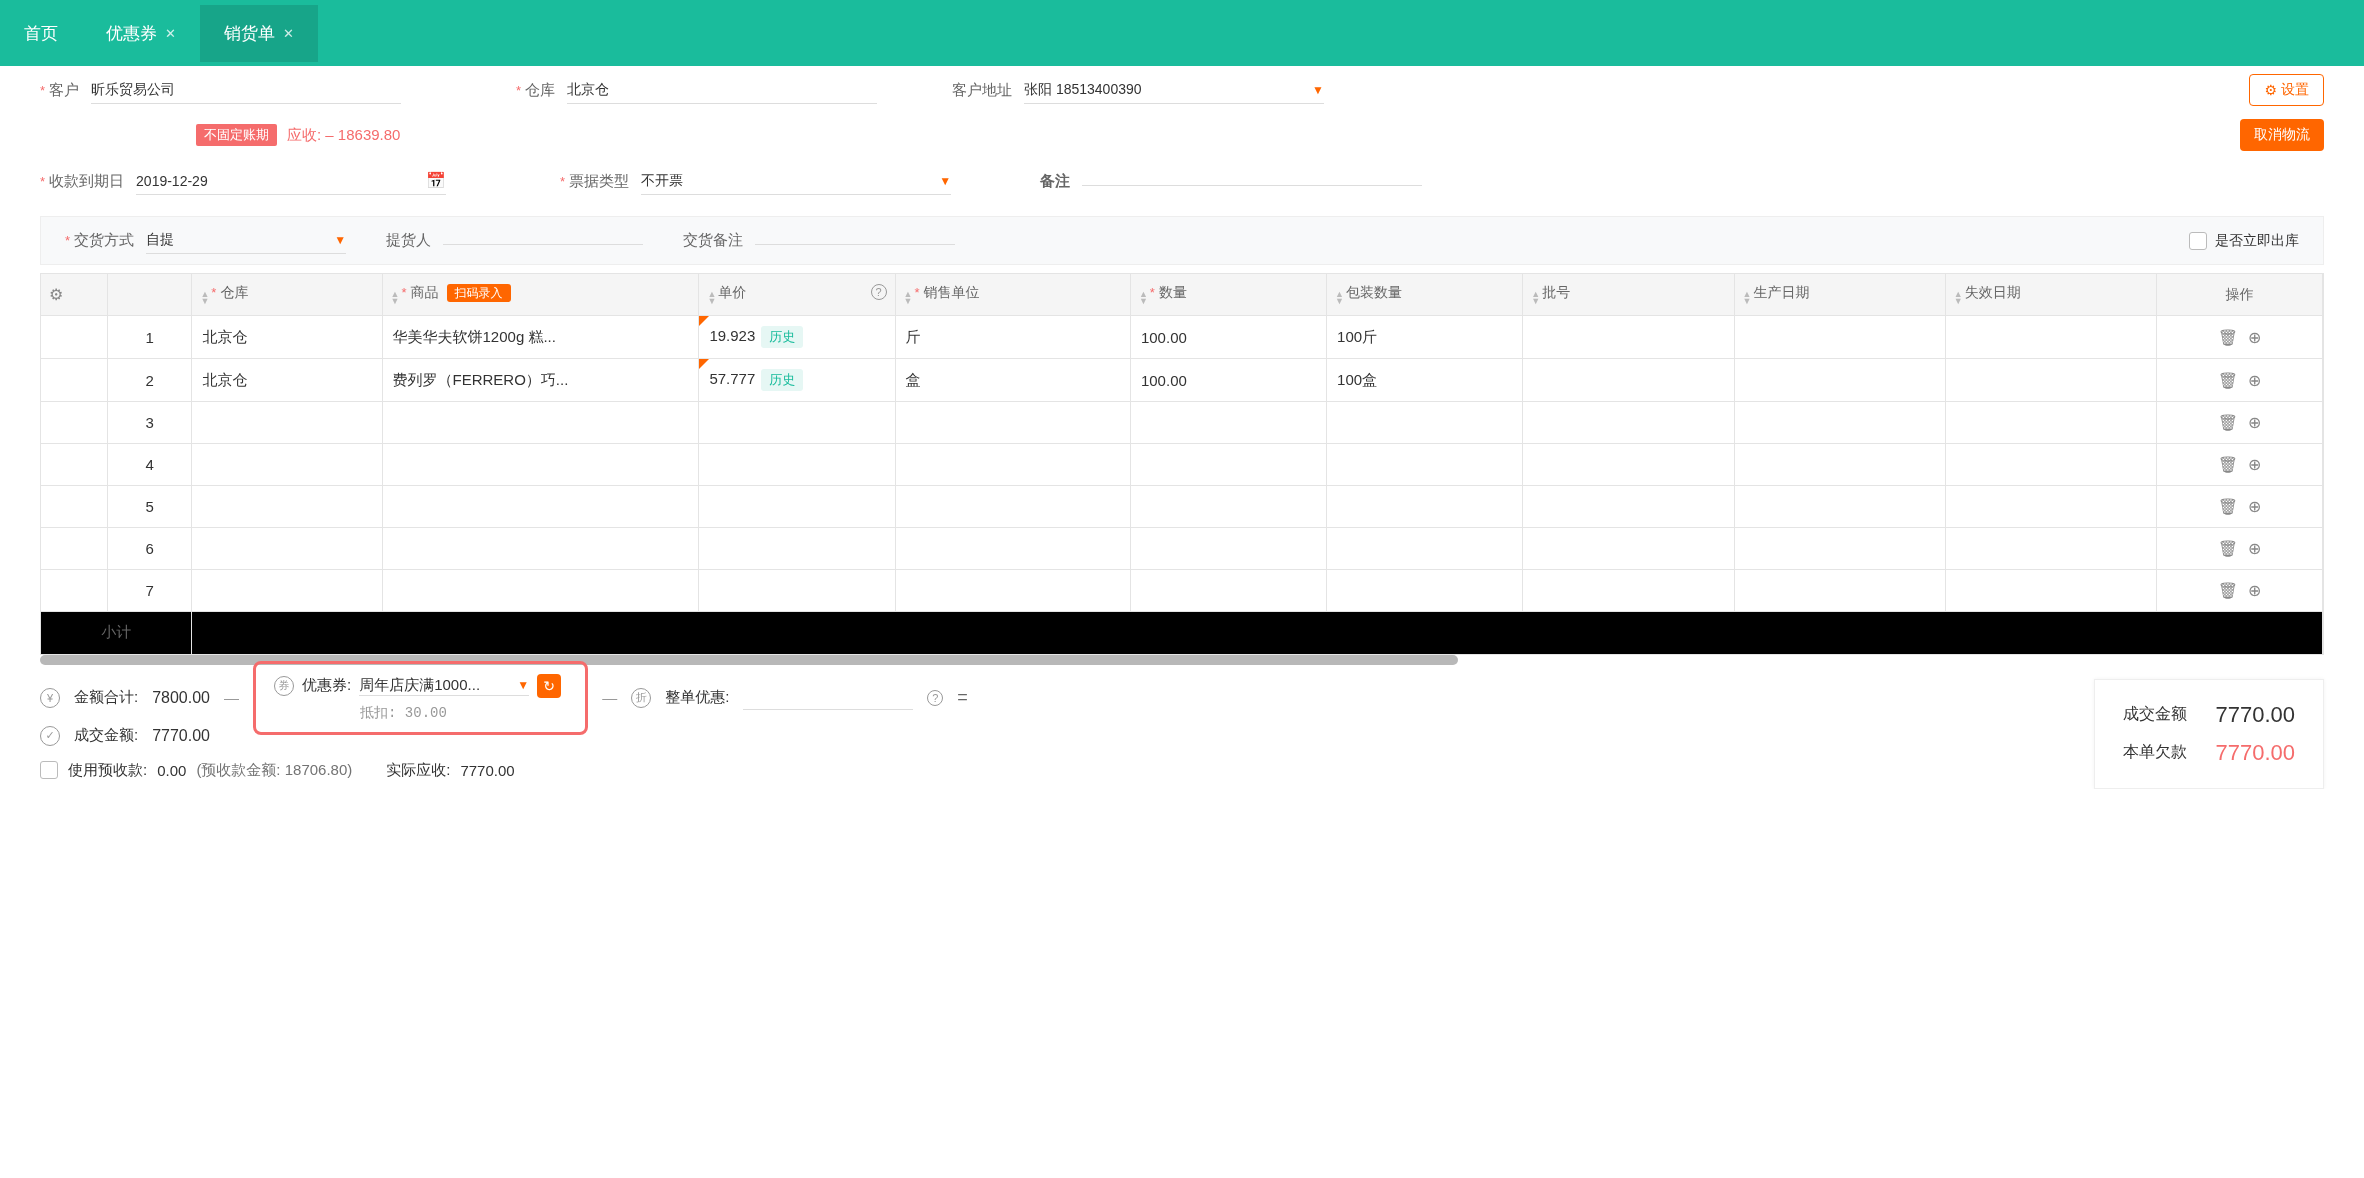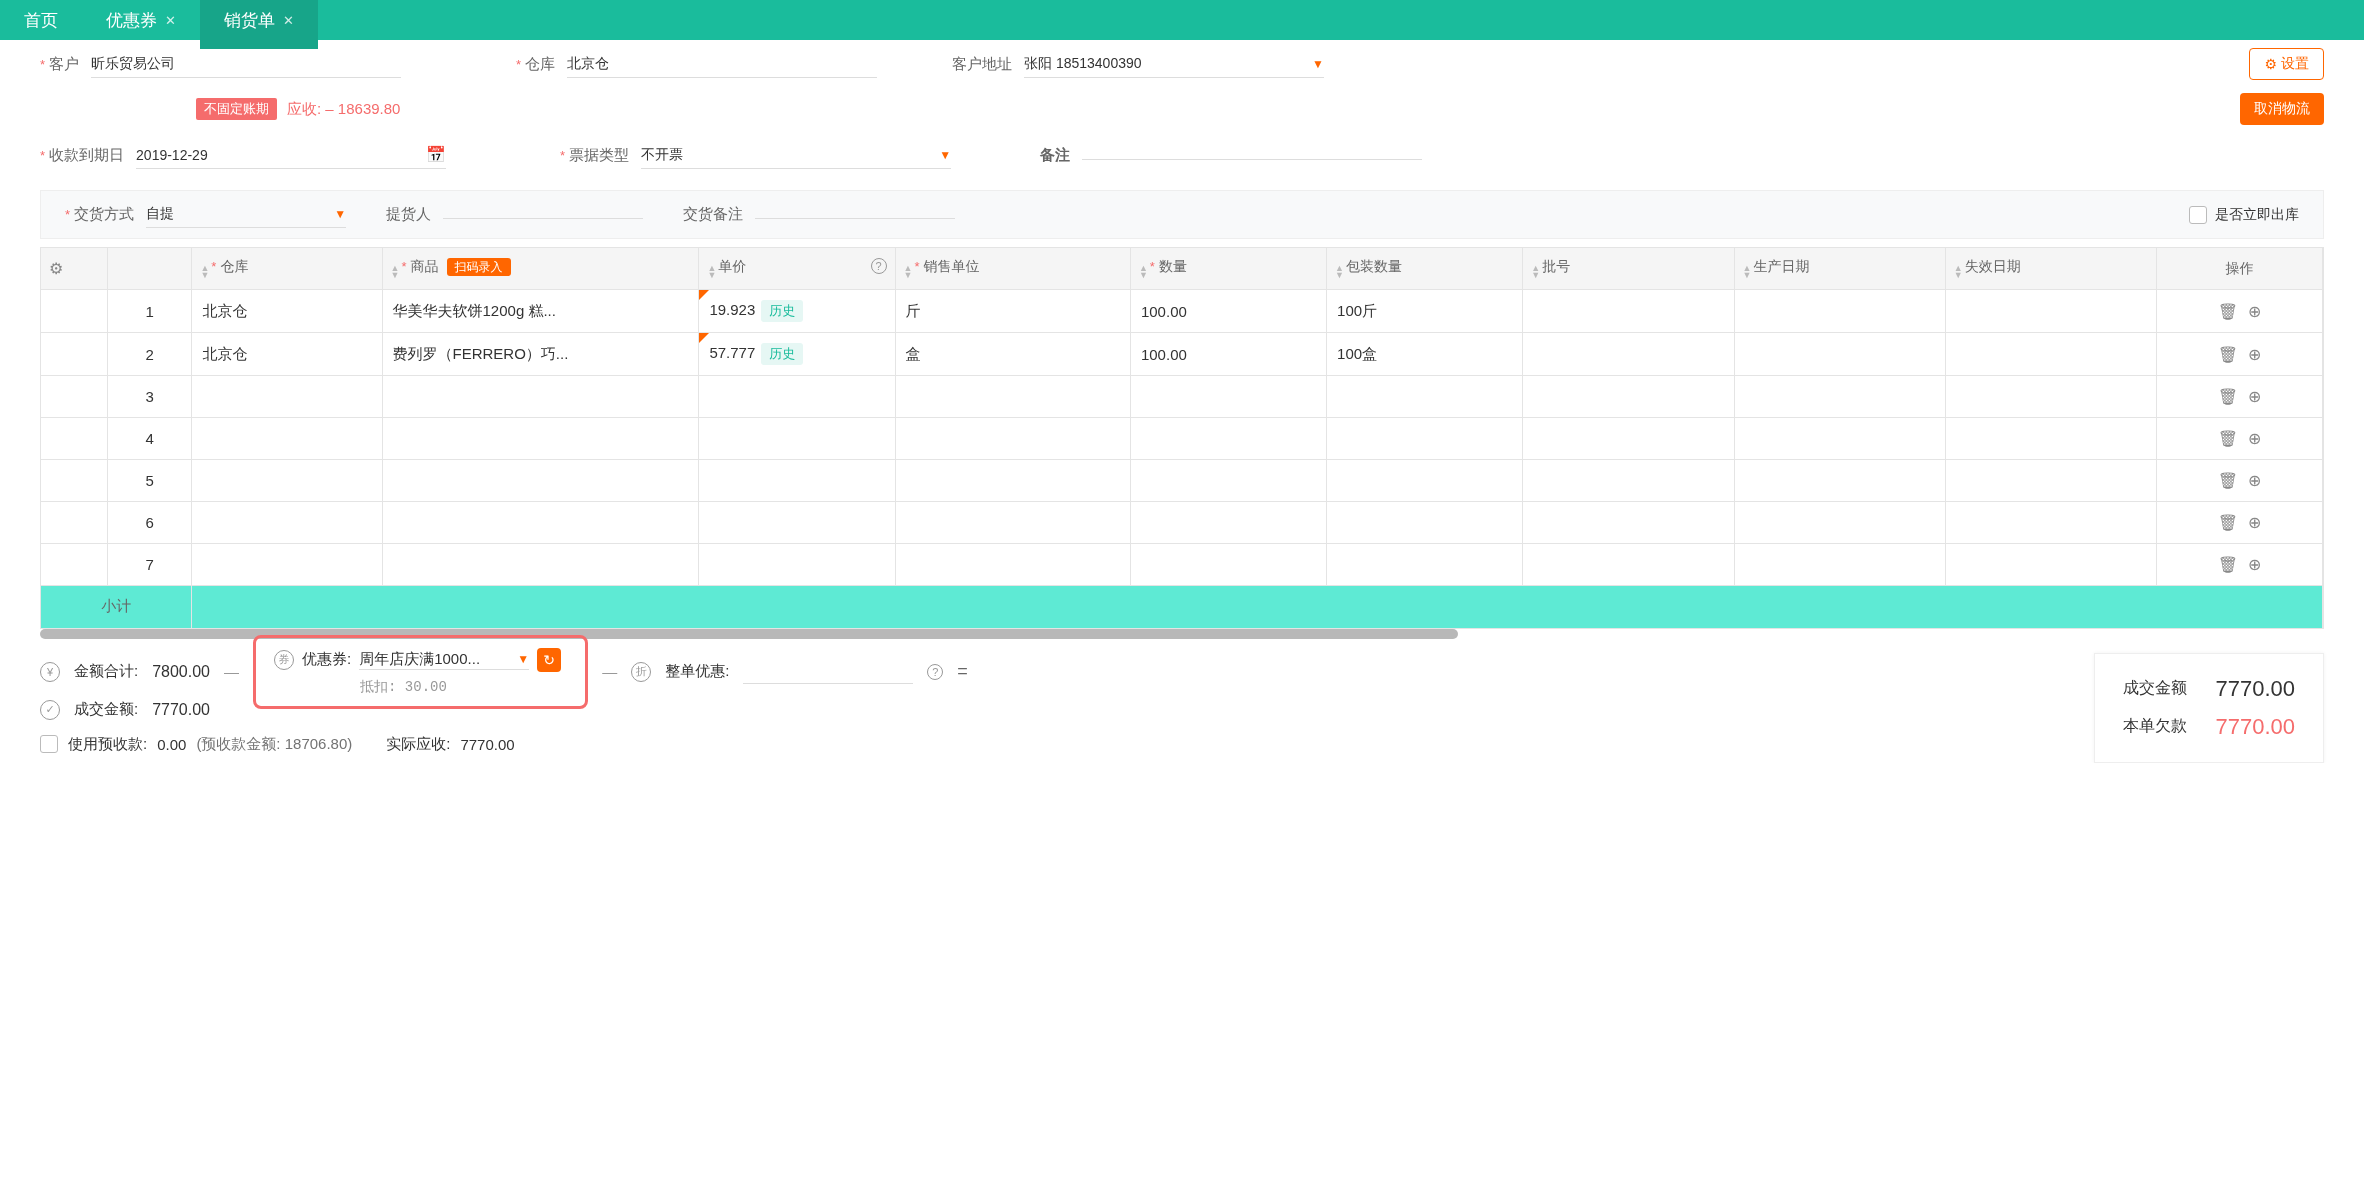--- a/index.html
+++ b/index.html
@@ -1,18 +1,18 @@
 <!DOCTYPE html>
 <html><head>
   <meta charset="utf-8">
   <style>
     * { box-sizing: border-box; margin: 0; padding: 0; }
     body { font-family: "Helvetica Neue", Arial, "PingFang SC", "Microsoft YaHei", sans-serif; font-size: 14px; color: #333; background: #fff; }
     
-    .tabs-bar { background: #1abc9c; display: flex; height: 40px; align-items: center; }
+    .tabs-bar { background: #1abc9c; display: flex; height: 66px; align-items: center; }
     .tab { padding: 0 24px; height: 57px; display: flex; align-items: center; color: #fff; font-size: 17px; cursor: pointer; gap: 8px; }
     .tab.active { background: #17a589; }
     .tab .close-x { font-size: 13px; opacity: 0.8; }
     
     .form-area { padding: 0 40px; }
     .form-row { display: flex; align-items: center; min-height: 46px; gap: 16px; }
     .form-cell { display: flex; align-items: center; }
     .req-star { color: #f56c6c; margin-right: 4px; font-size: 13px; }
     .label { color: #666; font-size: 15px; margin-right: 12px; white-space: nowrap; }
     .input-underline { border-bottom: 1px solid #ddd; min-width: 200px; padding: 4px 0; display: flex; align-items: center; justify-content: space-between; }
@@ -36,21 +36,21 @@
     .table tr:last-child td { border-bottom: none; }
     .th-sort { color: #bbb; font-size: 9px; display: inline-flex; flex-direction: column; line-height: 7px; margin-right: 2px; }
     .badge-scan { background: #f60; color: #fff; padding: 2px 8px; border-radius: 3px; font-size: 12px; margin-left: 8px; }
     .help-circle { color: #999; border: 1px solid #999; border-radius: 50%; width: 16px; height: 16px; display: inline-flex; align-items: center; justify-content: center; font-size: 11px; float: right; }
     .history-tag { display: inline-block; background: #e6f7f4; color: #1abc9c; padding: 2px 8px; border-radius: 3px; font-size: 13px; margin-left: 6px; }
     .corner-flag { position: absolute; top: 0; left: 0; width: 0; height: 0; border-top: 10px solid #f60; border-right: 10px solid transparent; }
     .row-num { text-align: center; color: #666; }
     .gear-icon { color: #888; font-size: 16px; }
     .action-icons { display: flex; gap: 10px; justify-content: center; color: #888; }
     .action-icons span { cursor: pointer; font-size: 16px; }
-    .subtotal-row td { background: #5eead4; color: #666; }
+    .subtotal-row td { background: #000000; color: #666; }
     
     .scroll-hint { height: 10px; background: #b8b8b8; border-radius: 5px; margin: 0 110px 0 40px; width: 60%; }
     
     .totals-area { margin: 14px 40px 0; display: flex; gap: 24px; align-items: flex-start; }
     .totals-left { flex: 1; }
     .totals-line { display: flex; align-items: center; gap: 14px; font-size: 15px; height: 38px; }
     .totals-line .dash { color: #999; }
     .circle-icon { width: 20px; height: 20px; border: 1px solid #999; border-radius: 50%; display: inline-flex; align-items: center; justify-content: center; font-size: 11px; color: #999; }
     .coupon-box { border: 3px solid #f56c6c; border-radius: 8px; padding: 10px 24px 10px 18px; display: flex; flex-direction: column; gap: 6px; }
     .coupon-row1 { display: flex; align-items: center; gap: 8px; }

